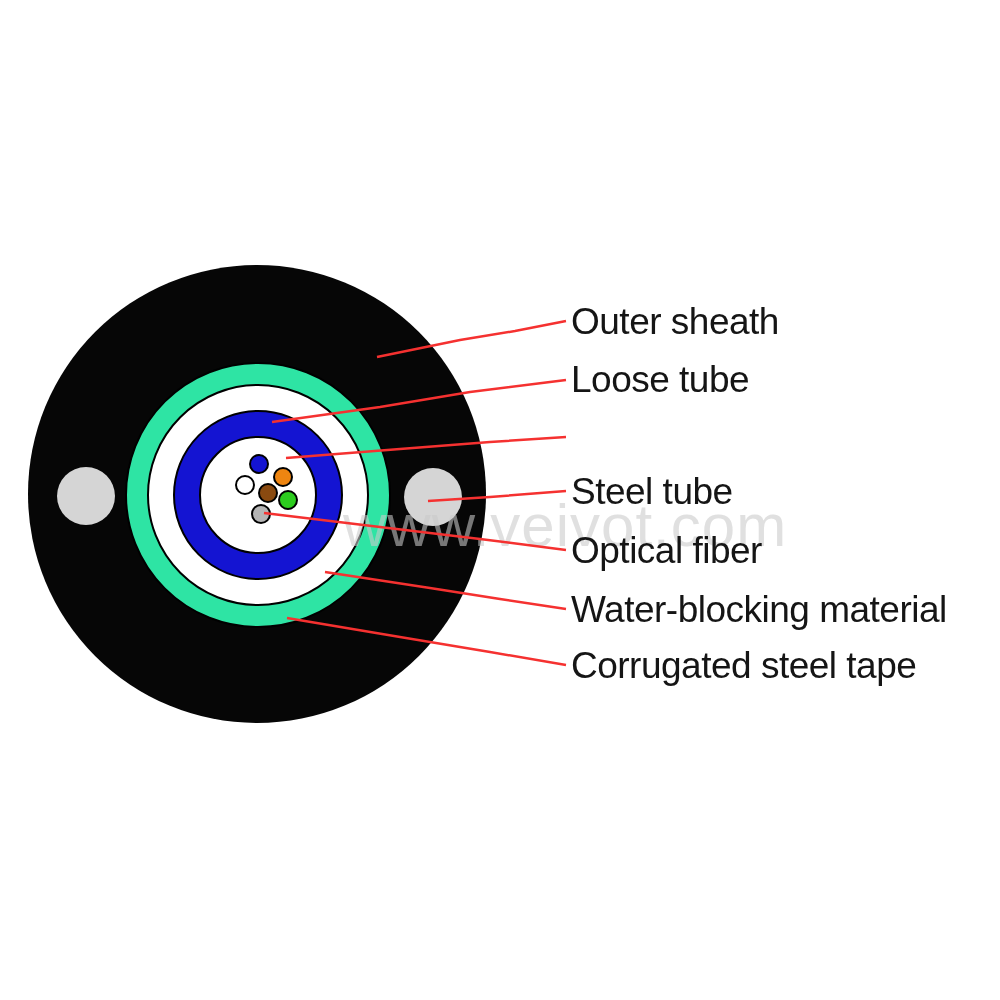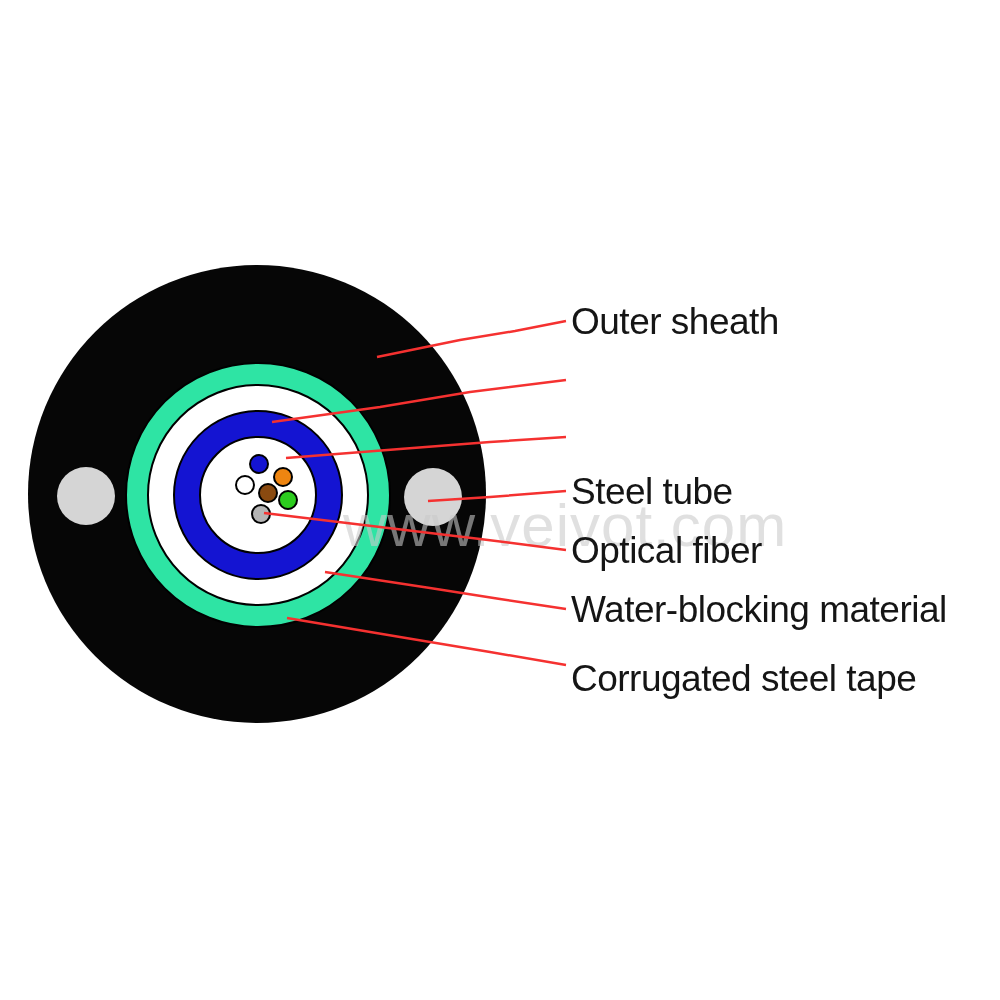--- a/index.html
+++ b/index.html
@@ -43,21 +43,21 @@
     letter-spacing: -0.5px;
     color: #151515;
     white-space: nowrap;
   }
   .lbl-0 { top: 300px; }
   .lbl-1 { top: 358px; }
   .lbl-2 { top: 415px; }
   .lbl-3 { top: 470px; }
   .lbl-4 { top: 529px; }
   .lbl-5 { top: 588px; }
-  .lbl-6 { top: 644px; margin-top: 13px; }
+  .lbl-6 { top: 644px; }
 </style>
 </head>
 <body>
 
 <div class="stage">
 
   <svg class="layer svg-circles" width="1000" height="1000" viewBox="0 0 1000 1000">
 
     <circle cx="257" cy="494" r="229" fill="#060606"></circle>
 
@@ -86,18 +86,19 @@
     <polyline points="377,357 460,340 515,331 566,321" fill="none" stroke-width="2.5" stroke="#f53130"></polyline>
     <polyline points="272,422 380,407 470,392 566,380" fill="none" stroke-width="2.5" stroke="#f53130"></polyline>
     <polyline points="286,458 400,449 490,442 566,437" fill="none" stroke-width="2.5" stroke="#f53130"></polyline>
     <polyline points="428,501 490,497 566,491" fill="none" stroke-width="2.5" stroke="#f53130"></polyline>
     <polyline points="264,513 380,527 480,539 566,550" fill="none" stroke-width="2.5" stroke="#f53130"></polyline>
     <polyline points="325,572 430,588 500,599 566,609" fill="none" stroke-width="2.5" stroke="#f53130"></polyline>
     <polyline points="287,618 400,637 490,652 566,665" fill="none" stroke-width="2.5" stroke="#f53130"></polyline>
   </svg>
 
   <div class="diagram-label lbl-0">Outer sheath</div>
+  <div class="diagram-label lbl-1">Loose tube</div>
   <div class="diagram-label lbl-3">Steel tube</div>
   <div class="diagram-label lbl-5">Water-blocking material</div>
   <div class="diagram-label lbl-4">Optical fiber</div>
   <div class="diagram-label lbl-6">Corrugated steel tape</div>
 
 </div>
 
 </body></html>

